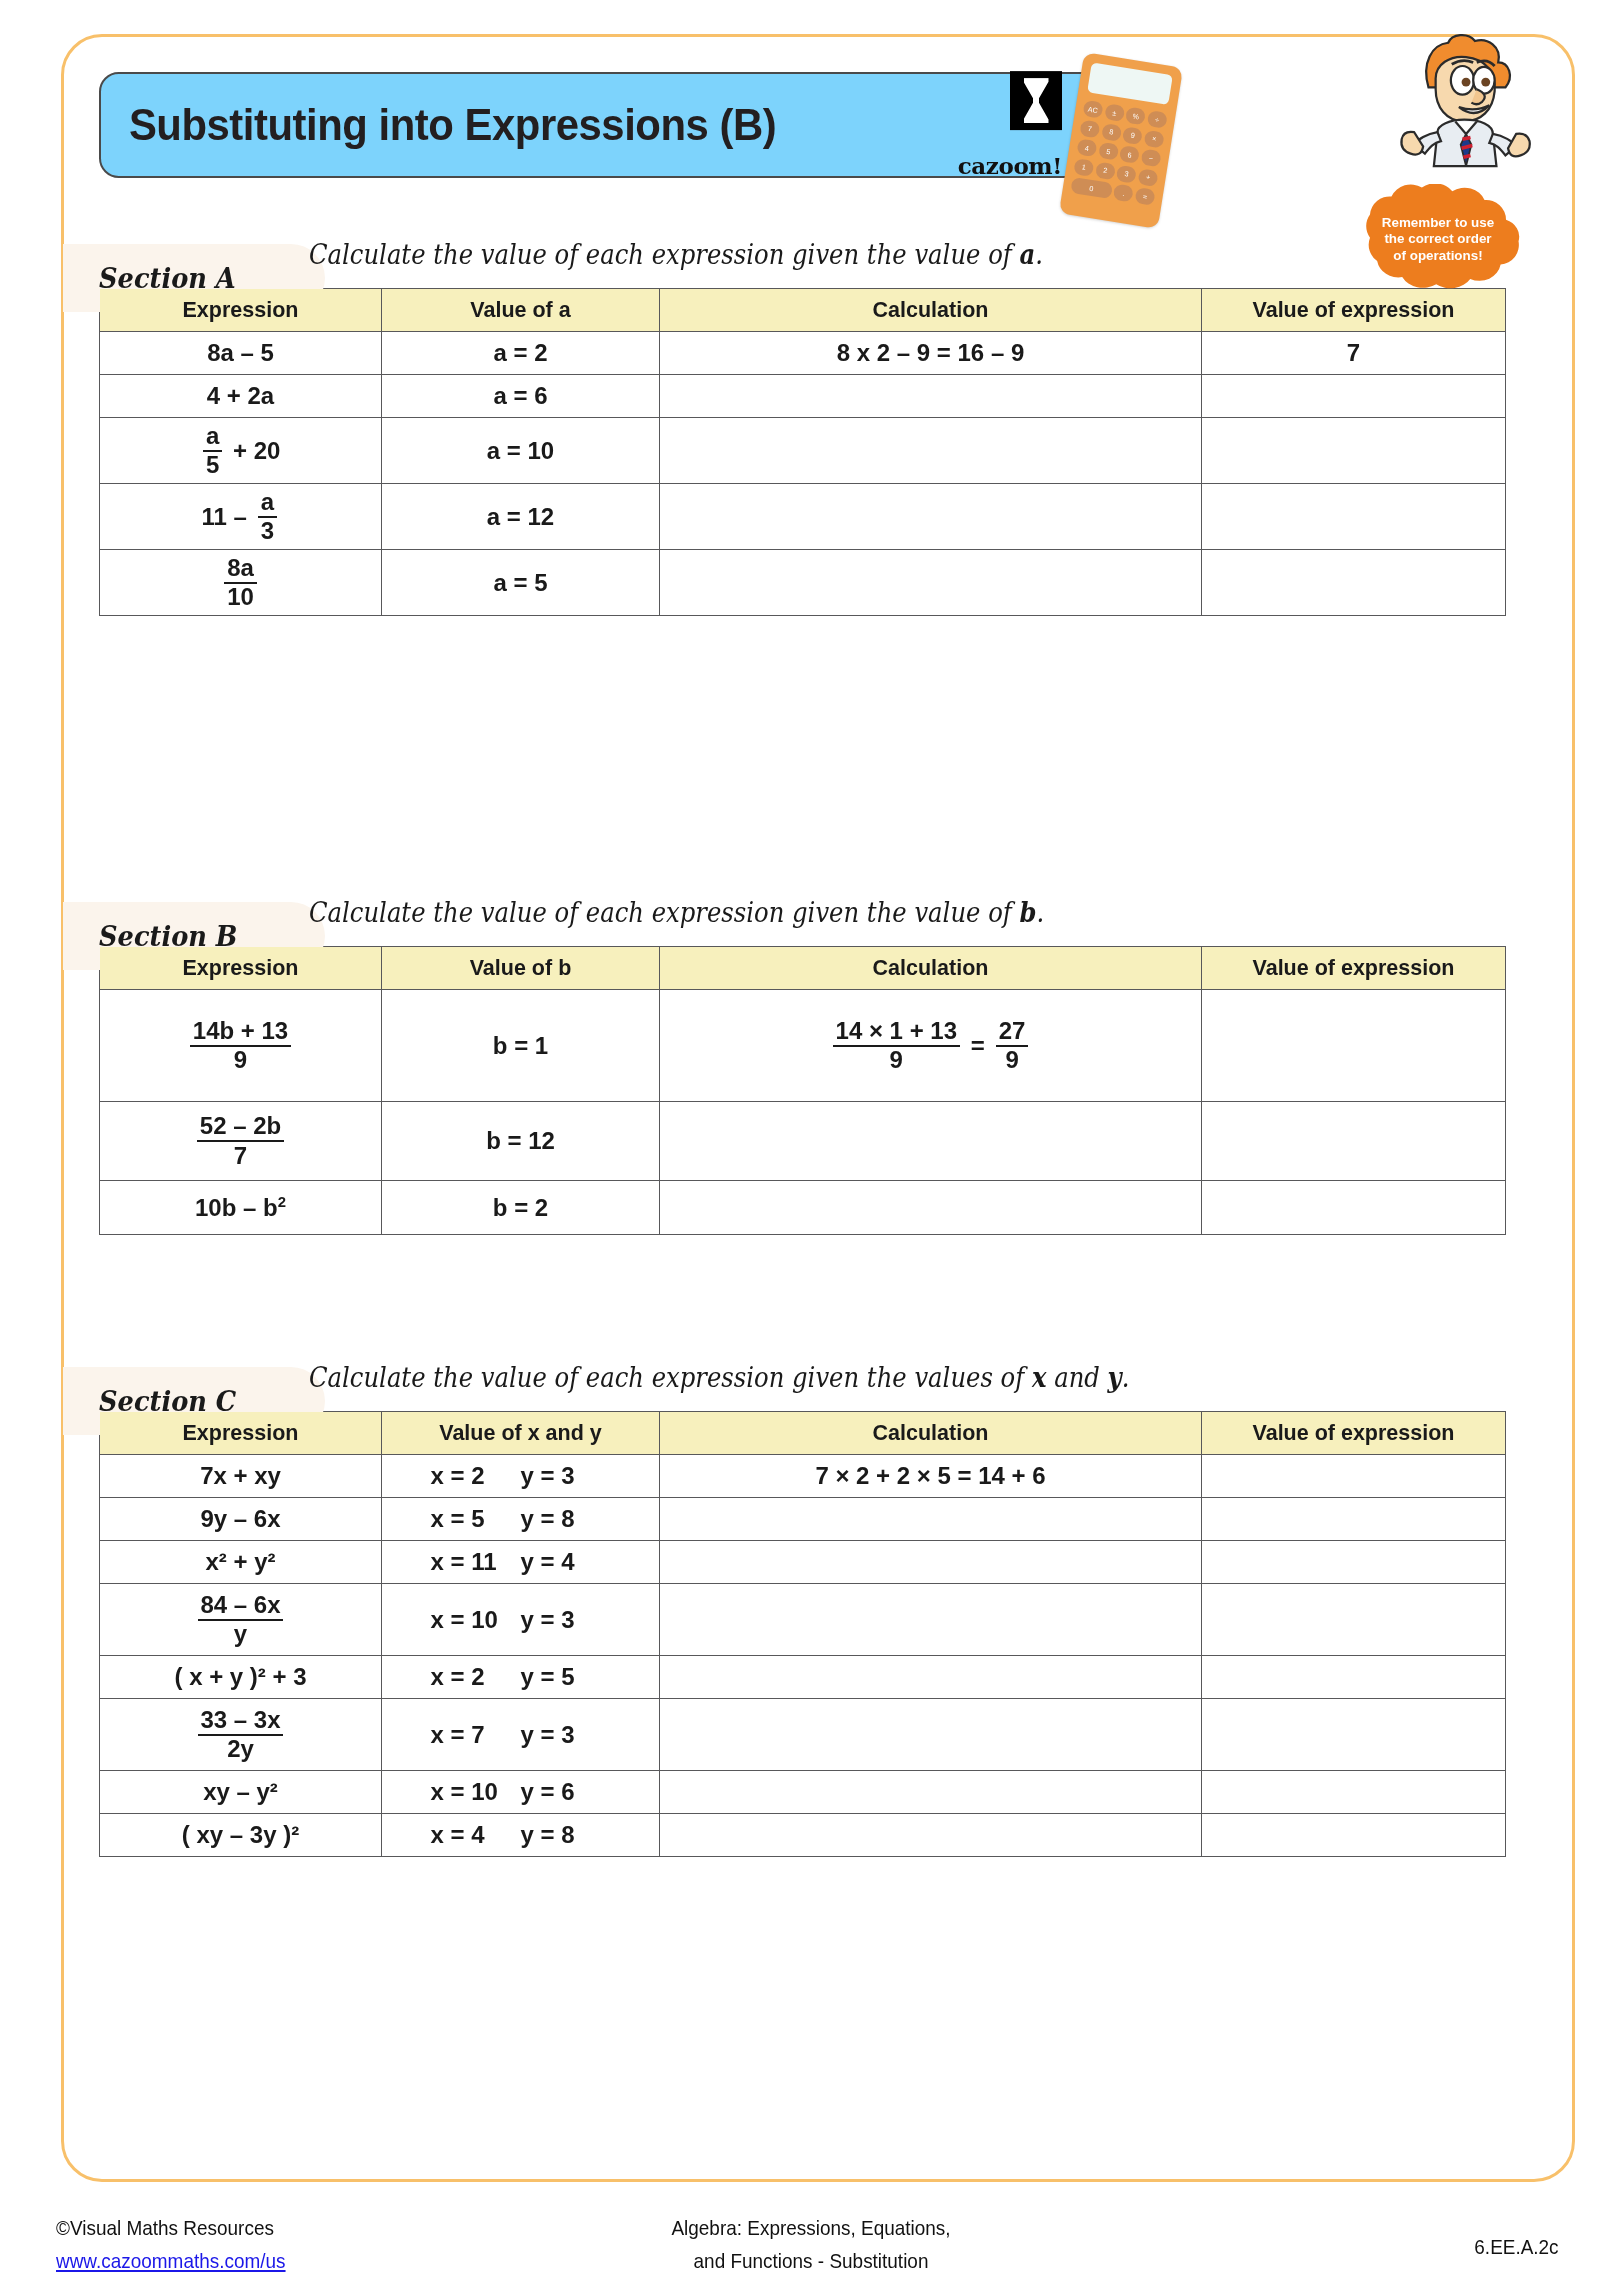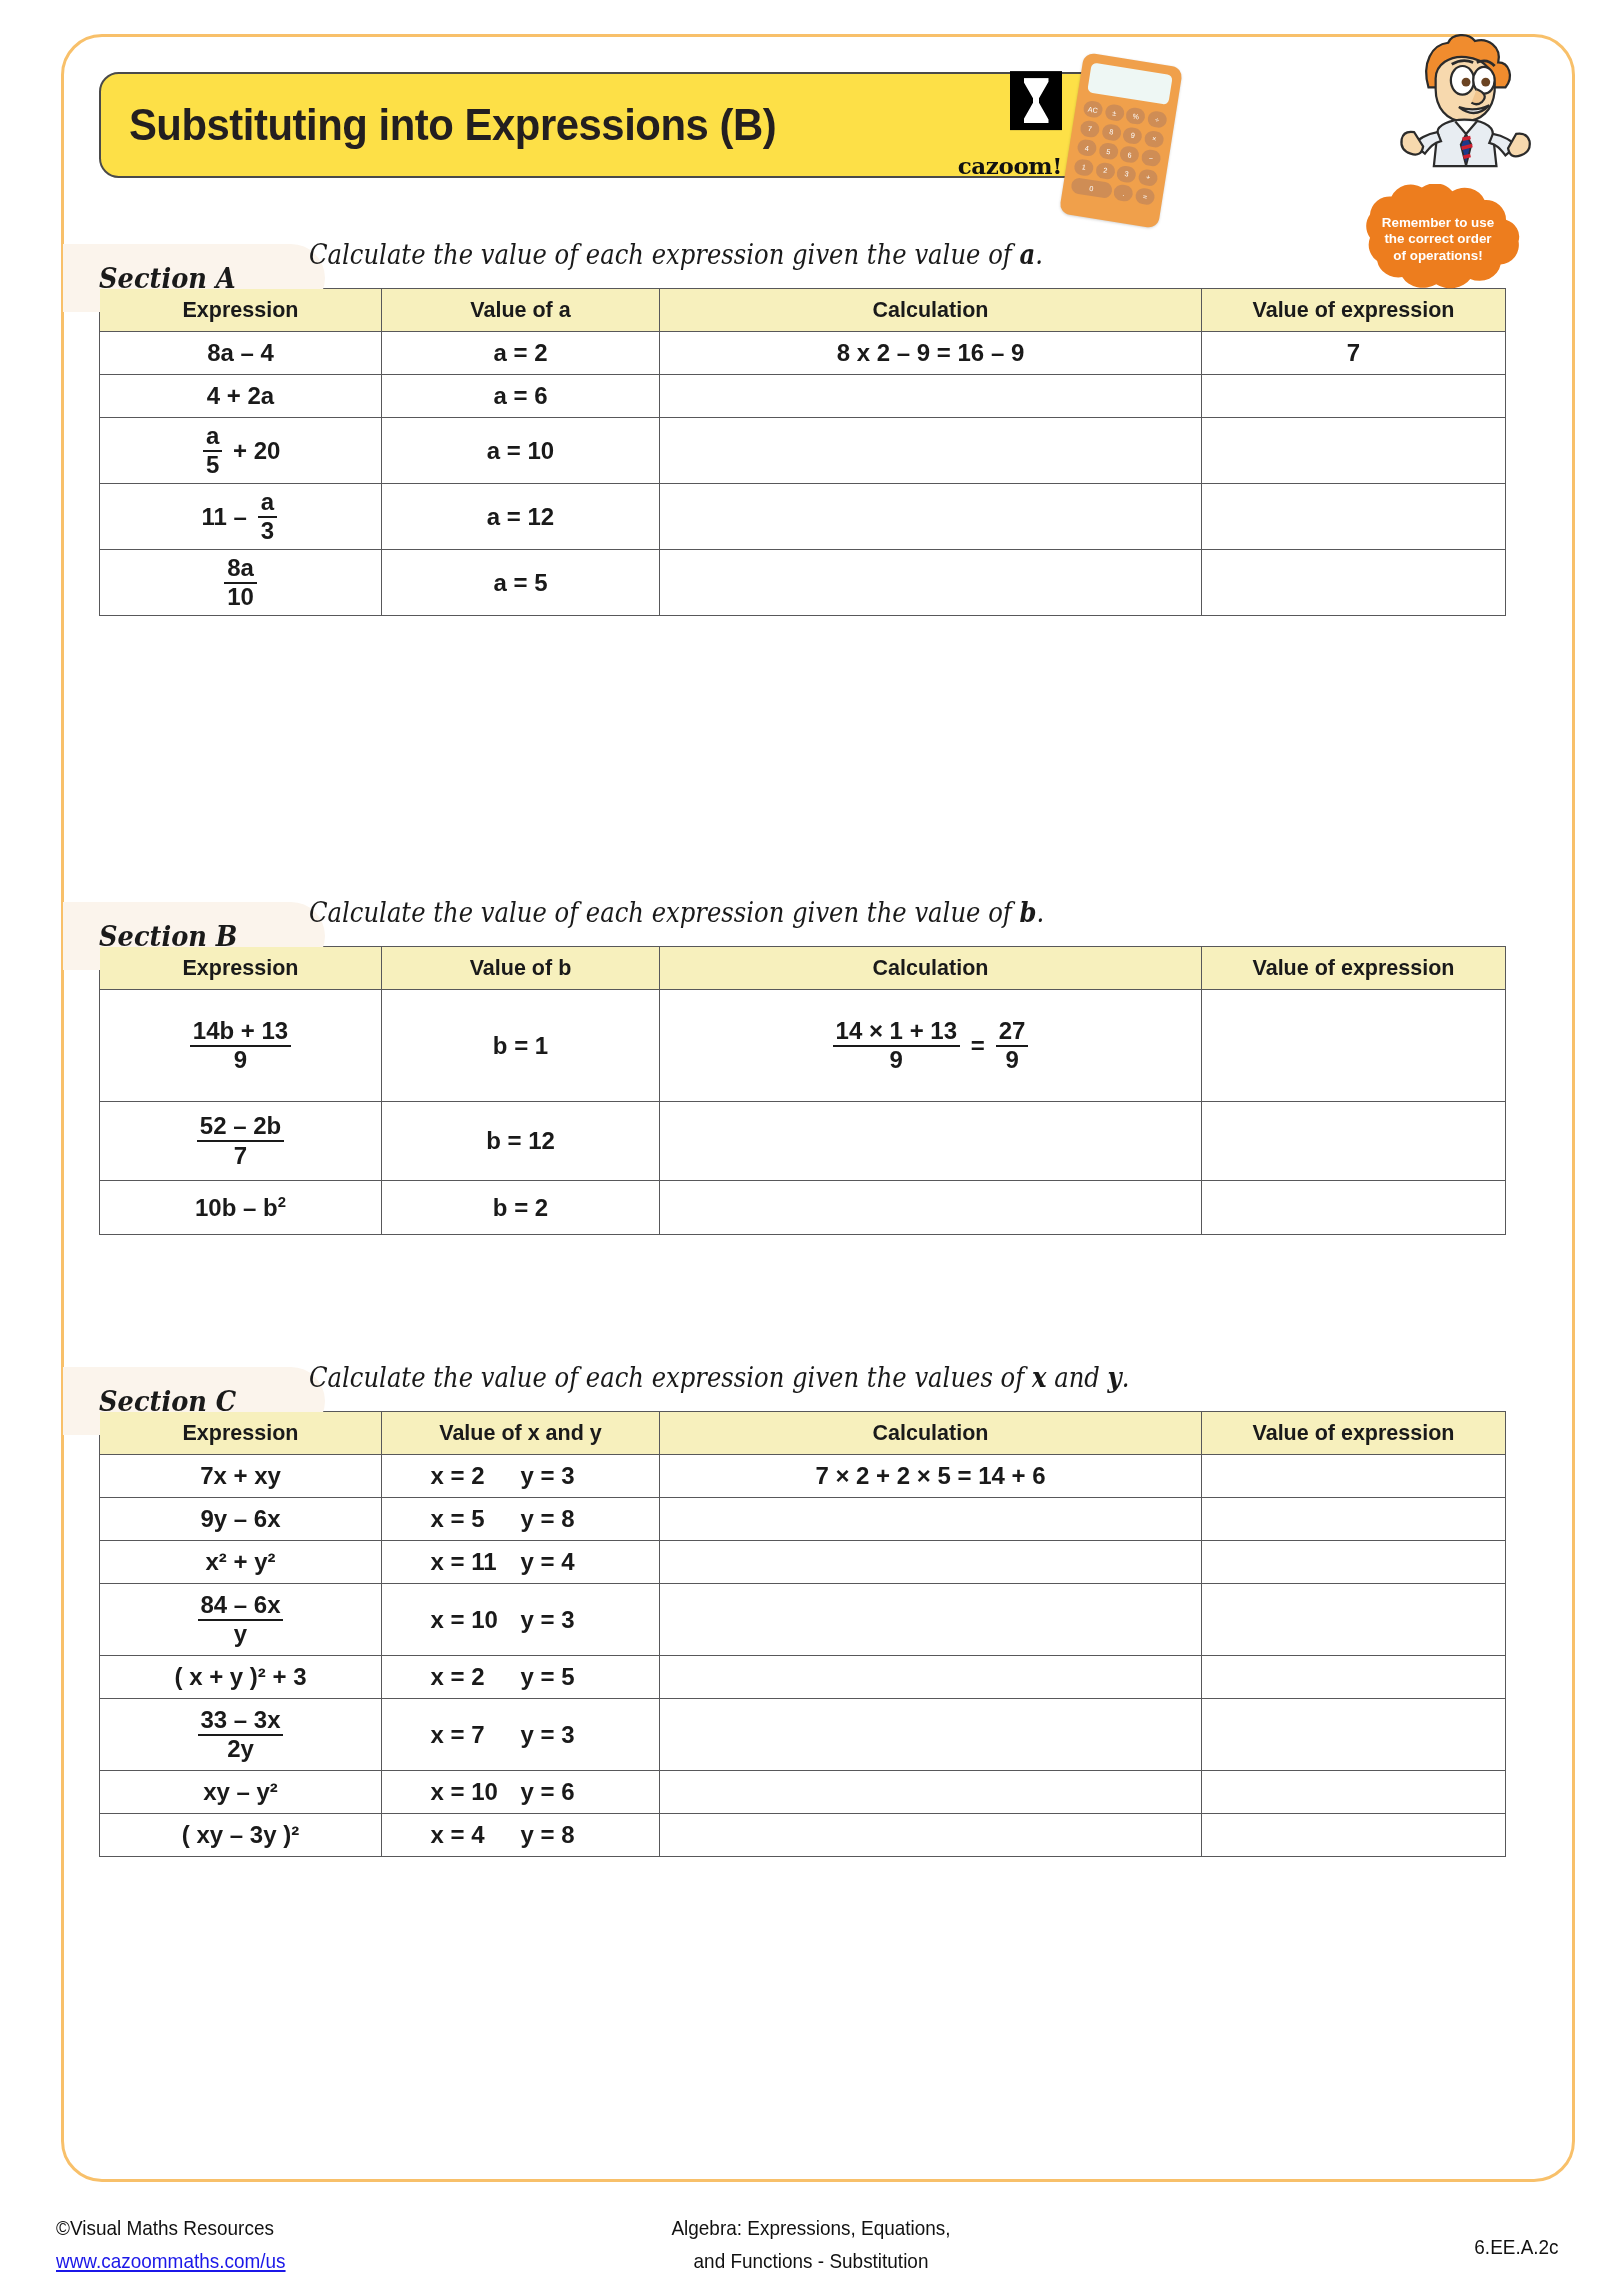--- a/index.html
+++ b/index.html
@@ -18,21 +18,21 @@
     width:1514px; height:2148px;
     border:3.6px solid #f8c06a;
     border-radius:41px;
     background:#ffffff;
   }
   
   .title-box{
     position:absolute;
     left:99px; top:72px;
     width:1003px; height:106px;
-    background:#fde047;
+    background:#7dd3fc;
     border:2.7px solid #4a4a4a;
     border-radius:19.7px;
     display:flex; align-items:center;
     z-index:6;
   }
   .title-text{
     font-size:45px;
     font-weight:bold;
     color:#231f20;
     letter-spacing:-0.5px;
@@ -330,21 +330,21 @@
           <tr>
             <th class="col-expr">Expression</th>
             <th class="col-val">Value of a</th>
             <th class="col-calc">Calculation</th>
             <th class="col-res">Value of expression</th>
           </tr>
         </thead>
         <tbody>
           <tr style="height: 43px;">
             <td class="col-expr">
-              <div class="cellwrap">8a – 4</div>
+              <div class="cellwrap">8a – 5</div>
             </td>
             <td class="col-val">
               <div class="cellwrap">a = 2</div>
             </td>
             <td class="col-calc">
               <div class="cellwrap">8 x 2 – 9  =  16 – 9</div>
             </td>
             <td class="col-res">
               <div class="cellwrap">7</div>
             </td>

